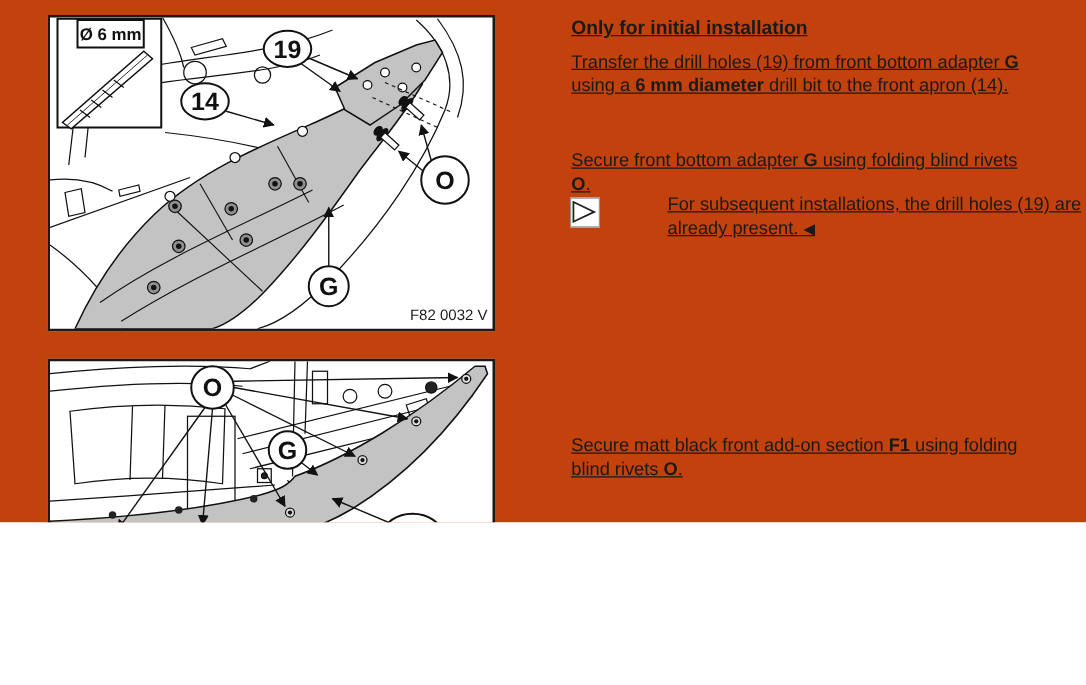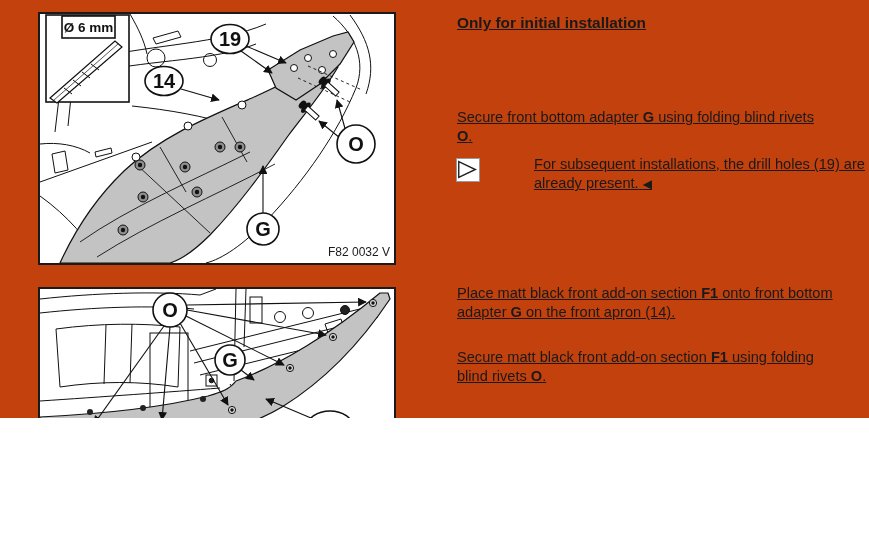--- a/index.html
+++ b/index.html
@@ -234,36 +234,36 @@
         <ellipse cx="290" cy="138" rx="23" ry="16" fill="#fff" stroke="#111" stroke-width="1.6"></ellipse>
         <text x="290" y="144.5" text-anchor="middle" font-size="17" font-weight="bold" fill="#111">F1</text>
       </g>
 
       <text x="350" y="242" text-anchor="end" font-size="12" fill="#1a1a1a" class="figcode">F82 0019 V</text>
     </svg>
   </div>
 
   <div class="t heading" style="top:13px">Only for initial installation</div>
 
-
-  <div class="t" style="top:108px">
+  <div class="t" style="top:41px">
+    <span>Transfer the drill holes (19) from front bottom adapter </span><b>G</b><span> using a </span><b>6 mm diameter</b><span> drill bit to the front apron (14).</span>
+  </div>
+
+  <div class="t" style="top:120px">
     <span>Secure front bottom adapter </span><b>G</b><span> using folding blind rivets </span><b>O</b><span>.</span>
   </div>
 
   <div class="note-icon">
     <svg viewBox="0 0 24 24" width="21" height="21">
       <polygon points="2,3 21,12 2,21" fill="#fff" stroke="#222" stroke-width="1.6"></polygon>
     </svg>
   </div>
   <div class="t note-text" style="top:155px">
     <span>For subsequent installations, the drill holes (19) are already present.</span>
     <span class="end-marker">◀</span>
   </div>
 
-  <div class="t" style="top:284px">
-    <span>Place matt black front add-on section </span><b>F1</b><span> onto front bottom adapter </span><b>G</b><span> on the front apron (14).</span>
-  </div>
 
   <div class="t" style="top:348px">
     <span>Secure matt black front add-on section </span><b>F1</b><span> using folding blind rivets </span><b>O</b><span>.</span>
   </div>
 
 </div>
 
 </body></html>

